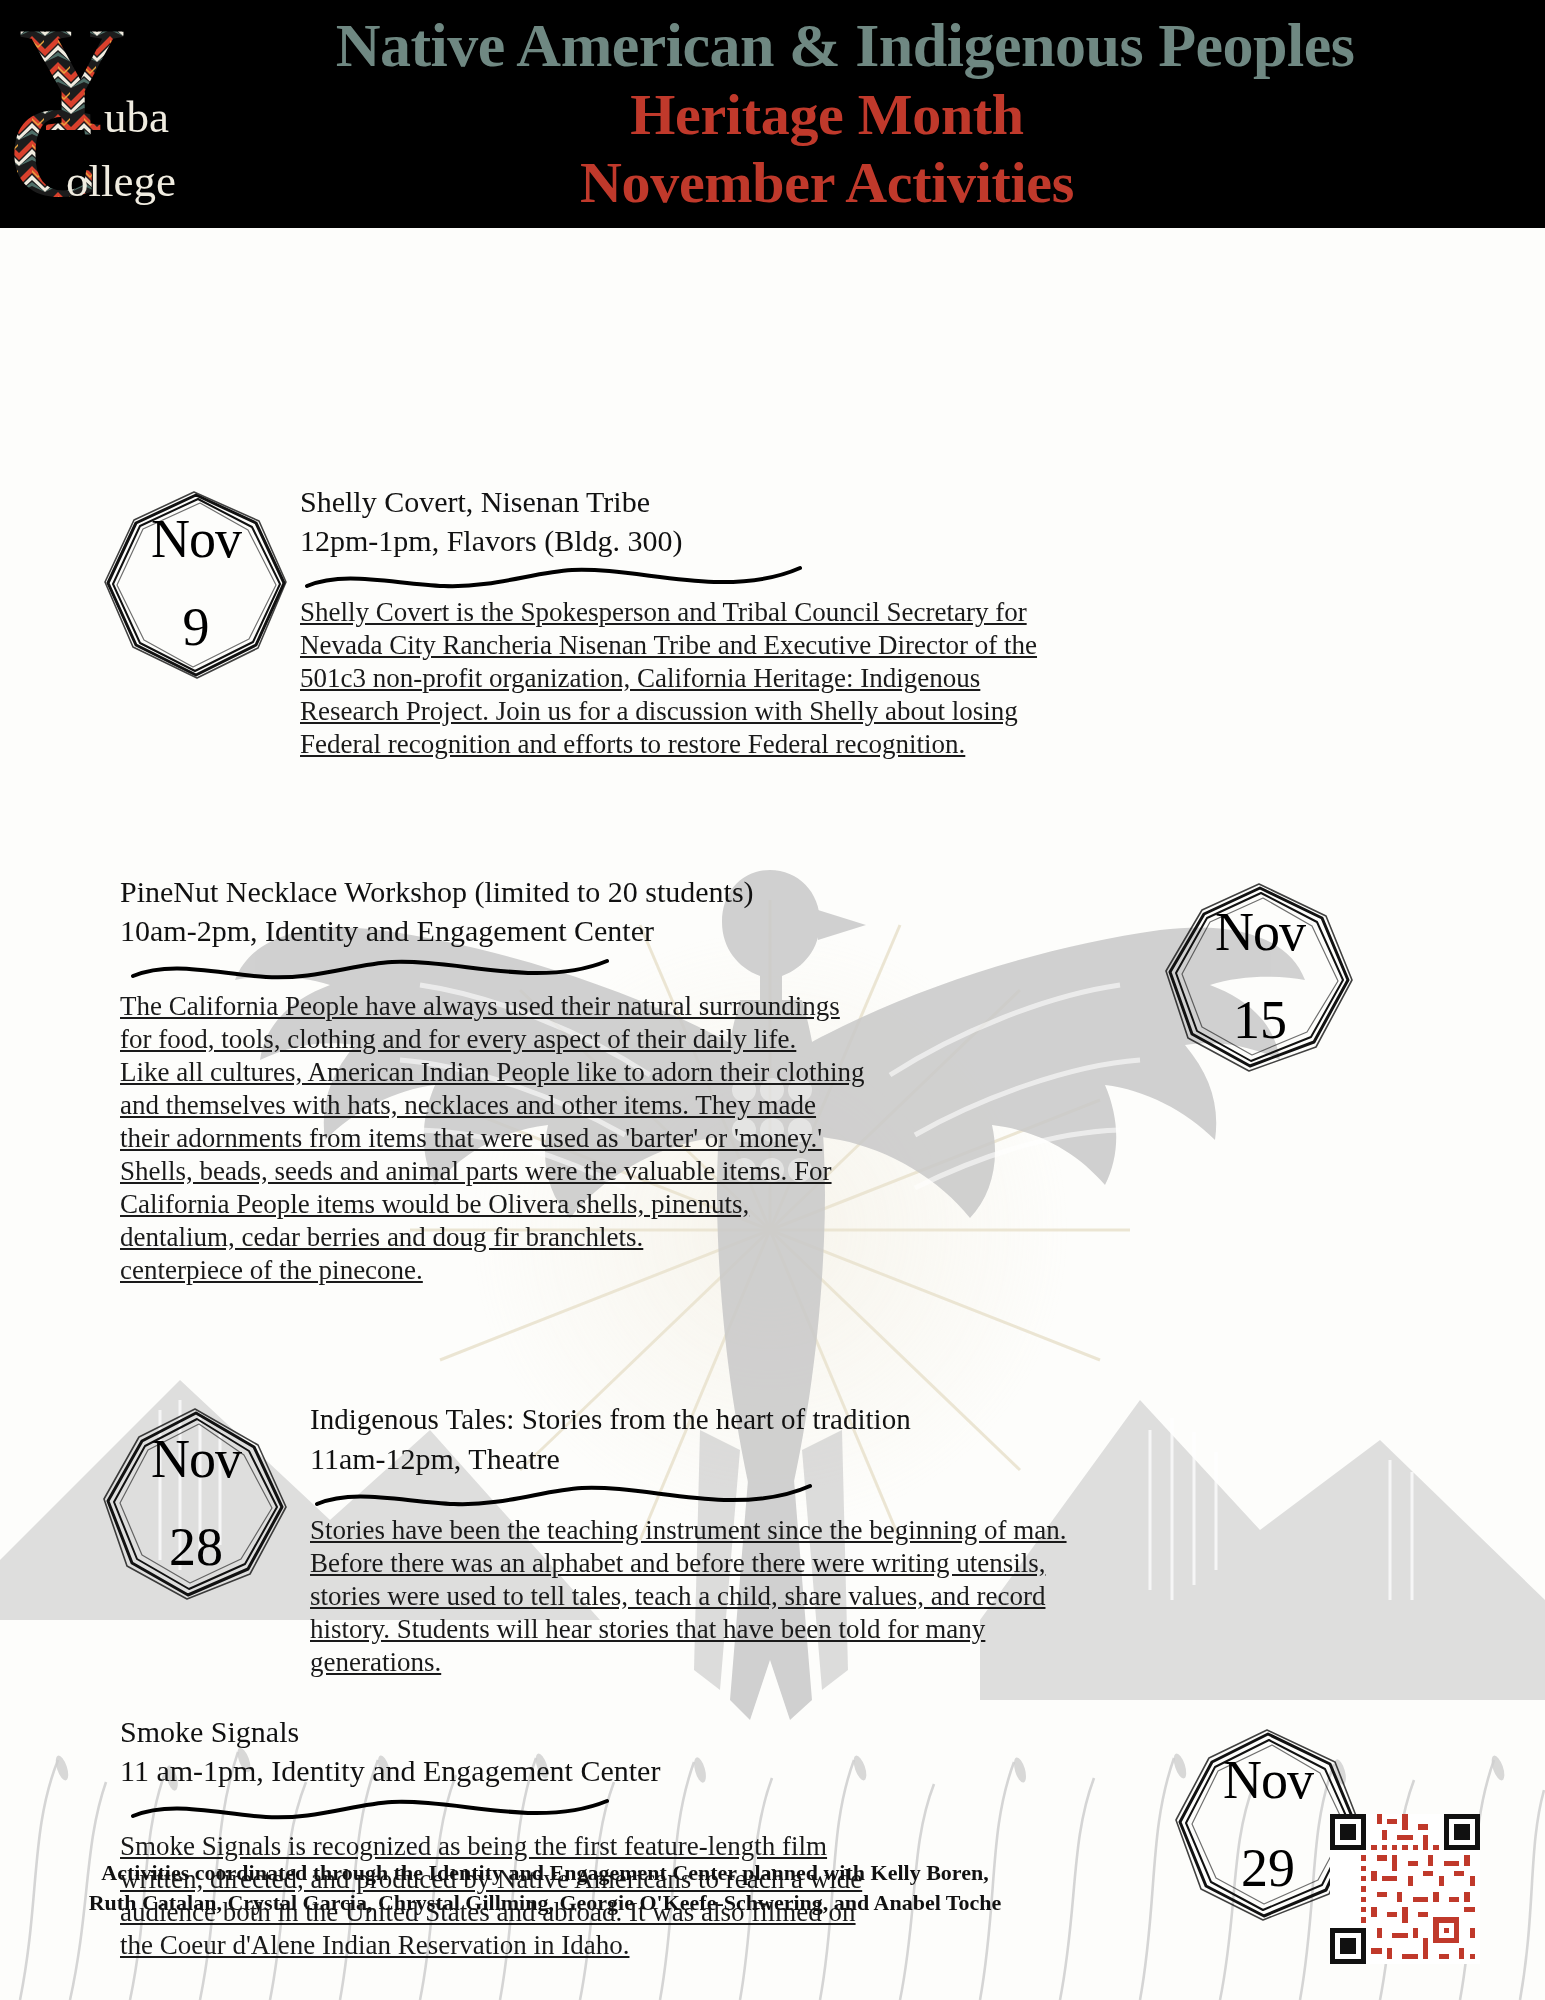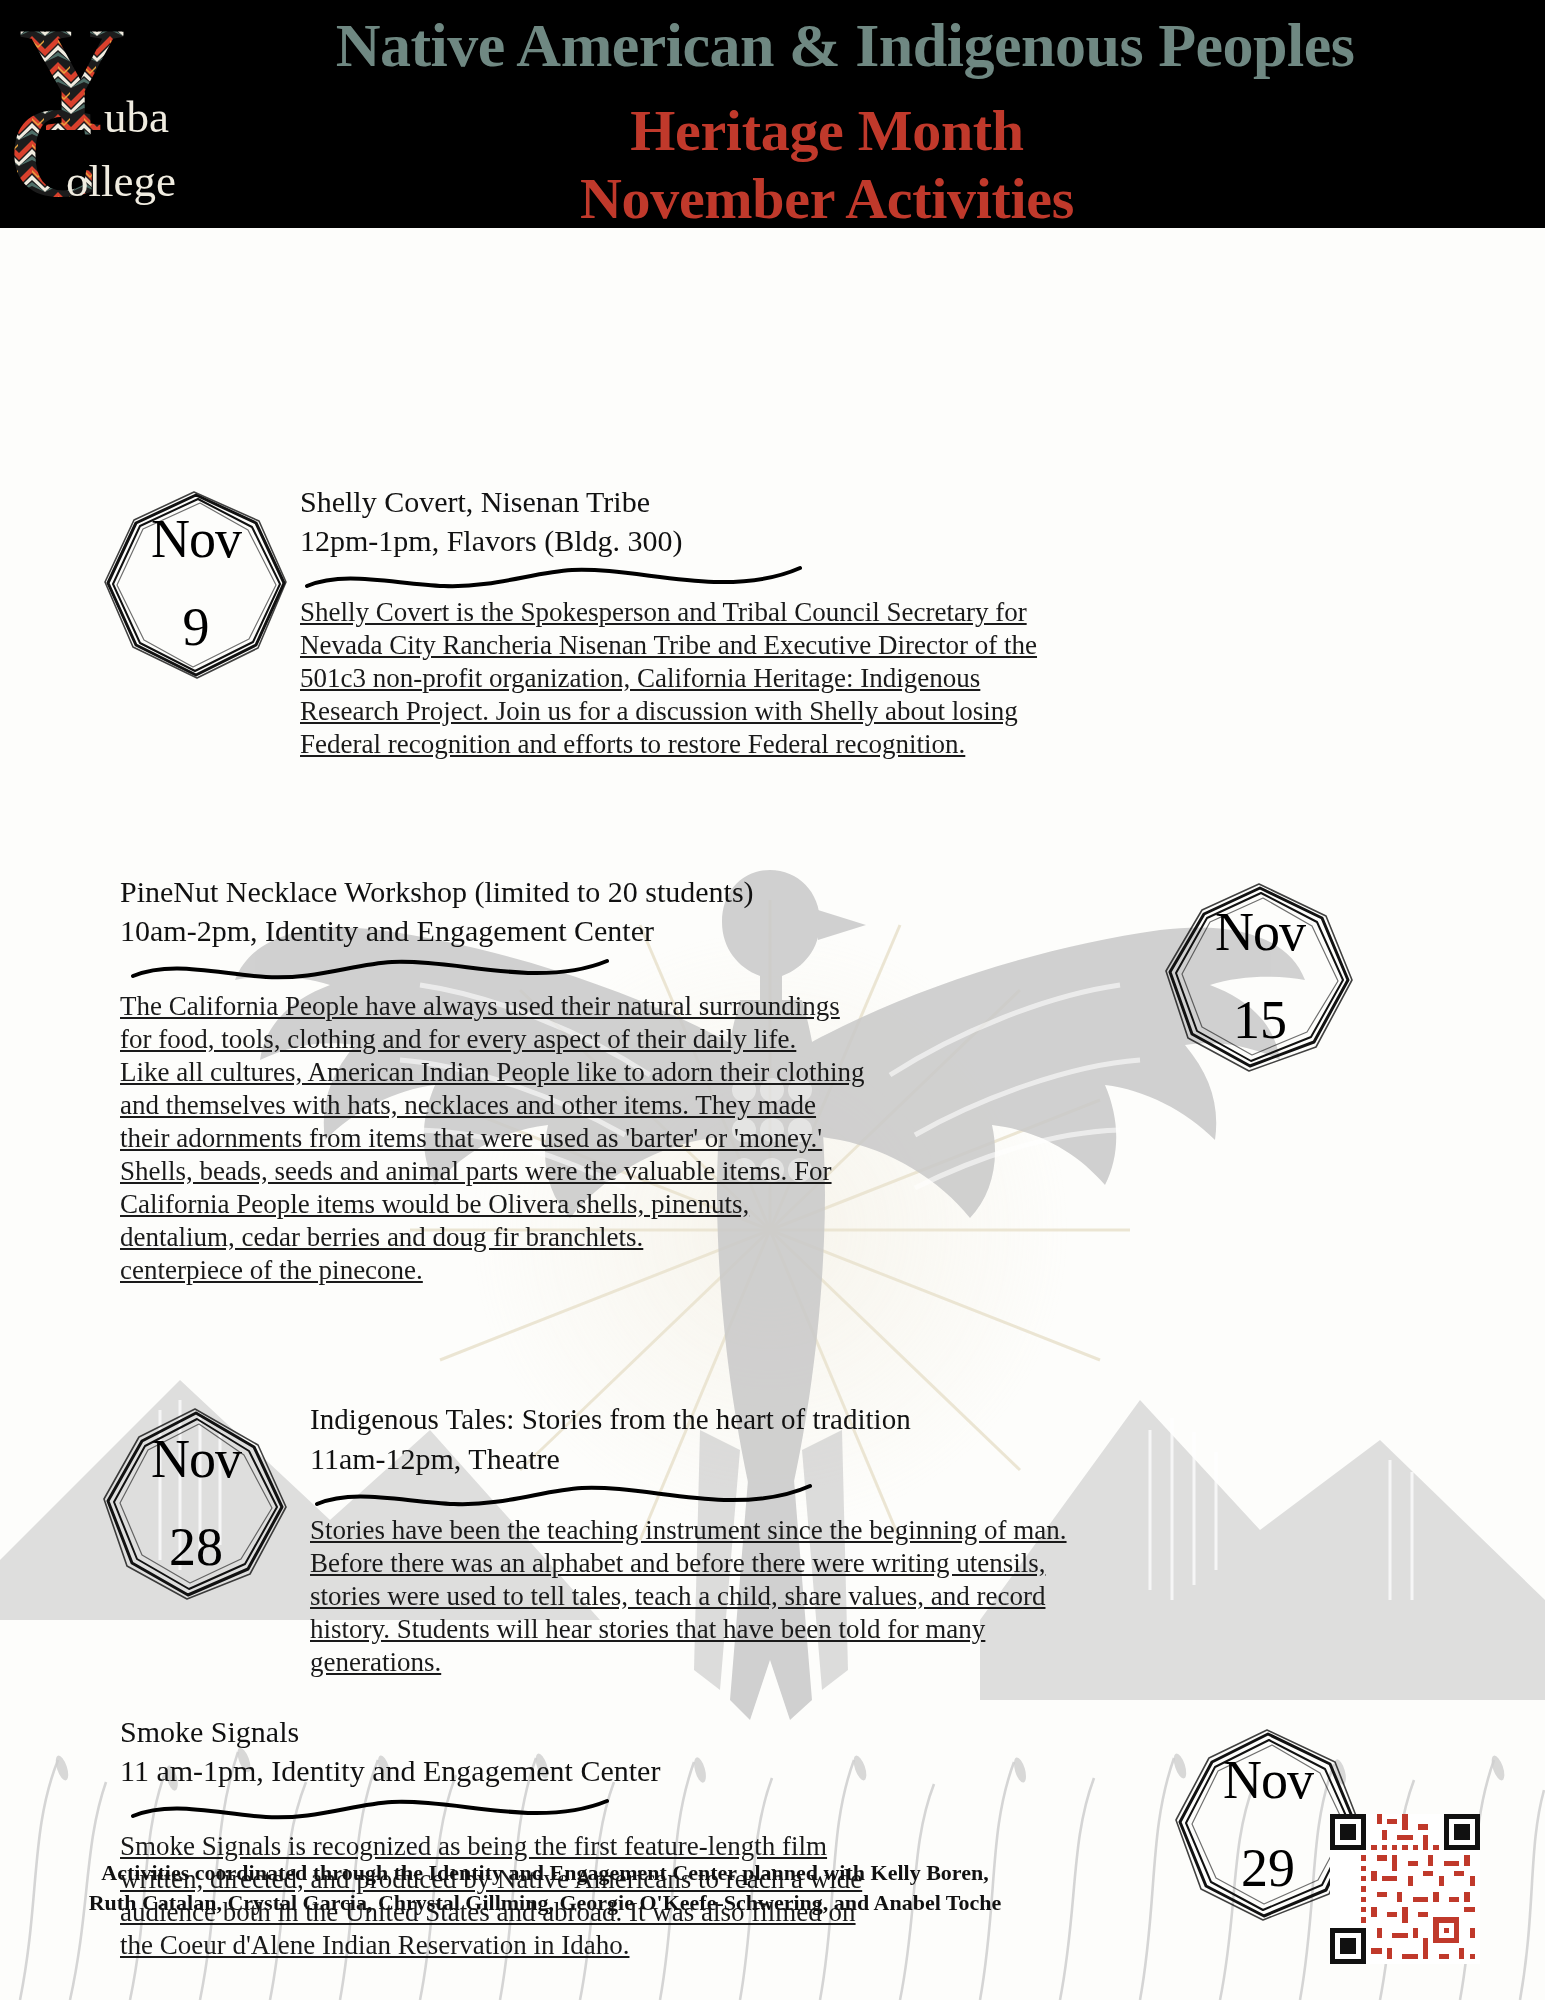--- a/index.html
+++ b/index.html
@@ -63,21 +63,20 @@
     white-space: nowrap;
   }
   .title-line2, .title-line3 {
     font-family: "Liberation Serif", serif;
     font-weight: bold;
     font-size: 58px;
     line-height: 66px;
     color: #c0392b;
     letter-spacing: -0.3px;
     margin-left: -36px;
-    margin-top: 16px;
   }
   .title-line3 { margin-top: 2px; }
 
   
   .content {
     position: relative;
     z-index: 4;
     width: 1545px;
   }
 

